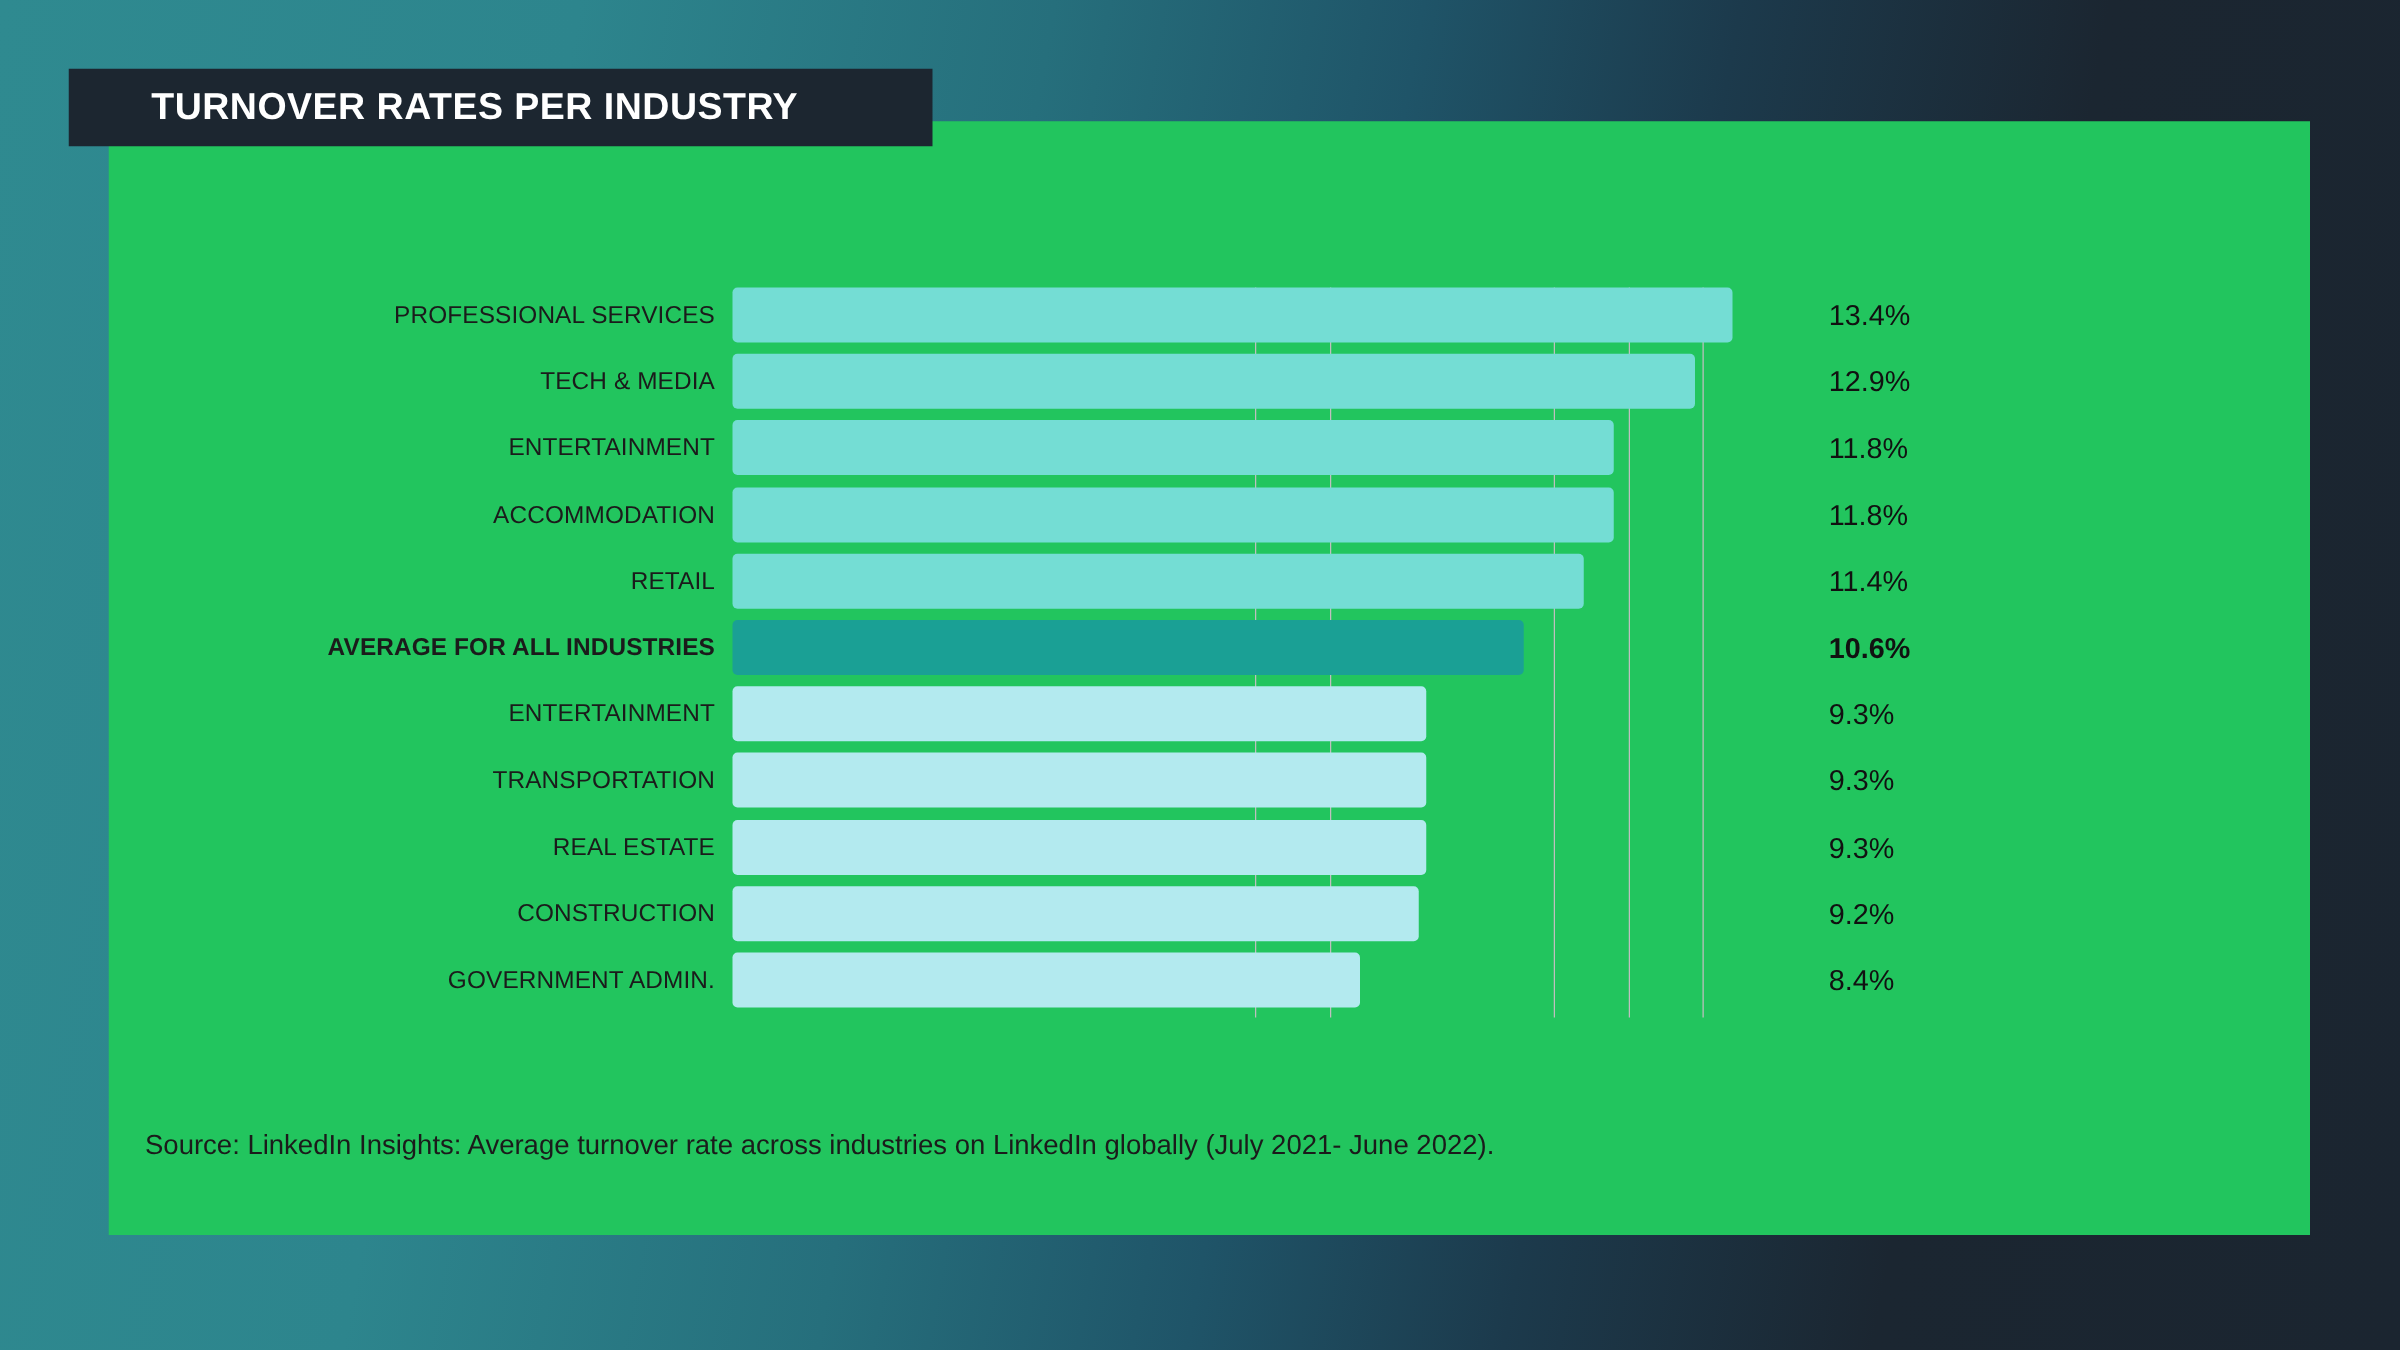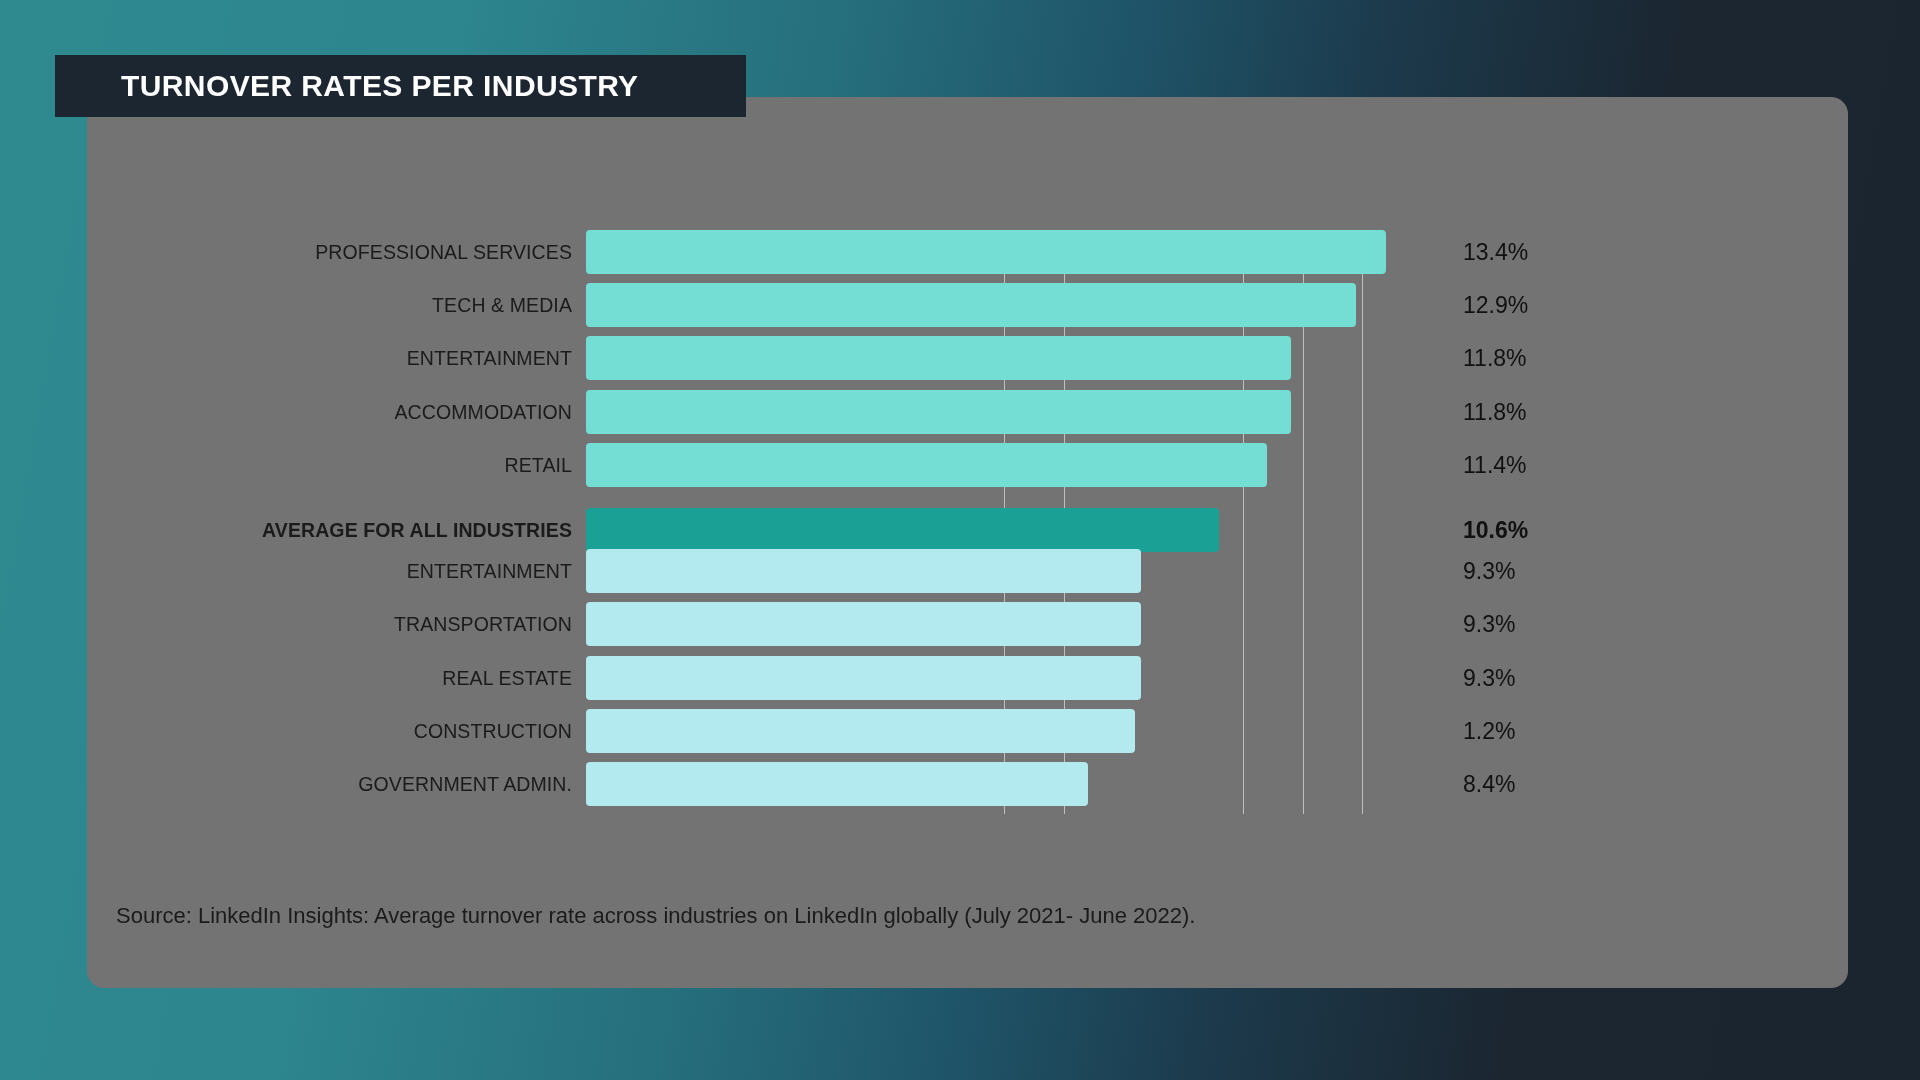--- a/index.html
+++ b/index.html
@@ -36,22 +36,21 @@
     white-space: nowrap;
   }
 
   
   #chart-card {
     position: absolute;
     left: 87px;
     top: 97px;
     width: 1761px;
     height: 891px;
-    background: #737373;
-    border-radius: 17px;
+    background: #22c55e;
   }
 
   
   #chart-area {
     position: absolute;
     left: 0;
     top: 0;
     width: 1761px;
     height: 891px;
   }
@@ -158,21 +157,21 @@
         <div class="row" style="top: 159.6px;">
           <div class="bar" style="width: 704.745px; background: rgb(116, 221, 212);"></div>
           <div class="cat-label">ACCOMMODATION</div>
           <div class="val-label">11.8%</div>
         </div>
         <div class="row" style="top: 212.8px;">
           <div class="bar" style="width: 680.855px; background: rgb(116, 221, 212);"></div>
           <div class="cat-label">RETAIL</div>
           <div class="val-label">11.4%</div>
         </div>
-        <div class="row" style="top: 278px;">
+        <div class="row" style="top: 266px;">
           <div class="bar" style="width: 633.076px; background: rgb(26, 160, 149);"></div>
           <div class="cat-label bold">AVERAGE FOR ALL INDUSTRIES</div>
           <div class="val-label bold">10.6%</div>
         </div>
         <div class="row" style="top: 319.2px;">
           <div class="bar" style="width: 555.434px; background: rgb(179, 234, 239);"></div>
           <div class="cat-label">ENTERTAINMENT</div>
           <div class="val-label">9.3%</div>
         </div>
         <div class="row" style="top: 372.4px;">
@@ -181,21 +180,21 @@
           <div class="val-label">9.3%</div>
         </div>
         <div class="row" style="top: 425.6px;">
           <div class="bar" style="width: 555.434px; background: rgb(179, 234, 239);"></div>
           <div class="cat-label">REAL ESTATE</div>
           <div class="val-label">9.3%</div>
         </div>
         <div class="row" style="top: 478.8px; padding-left: 36px;">
           <div class="bar" style="width: 549.462px; background: rgb(179, 234, 239);"></div>
           <div class="cat-label">CONSTRUCTION</div>
-          <div class="val-label">1.2%</div>
+          <div class="val-label">9.2%</div>
         </div>
         <div class="row" style="top: 532px; text-align: center;">
           <div class="bar" style="width: 501.683px; background: rgb(179, 234, 239);"></div>
           <div class="cat-label">GOVERNMENT ADMIN.</div>
           <div class="val-label">8.4%</div>
         </div>
       </div>
   </div>
 
   <div id="source-note">

